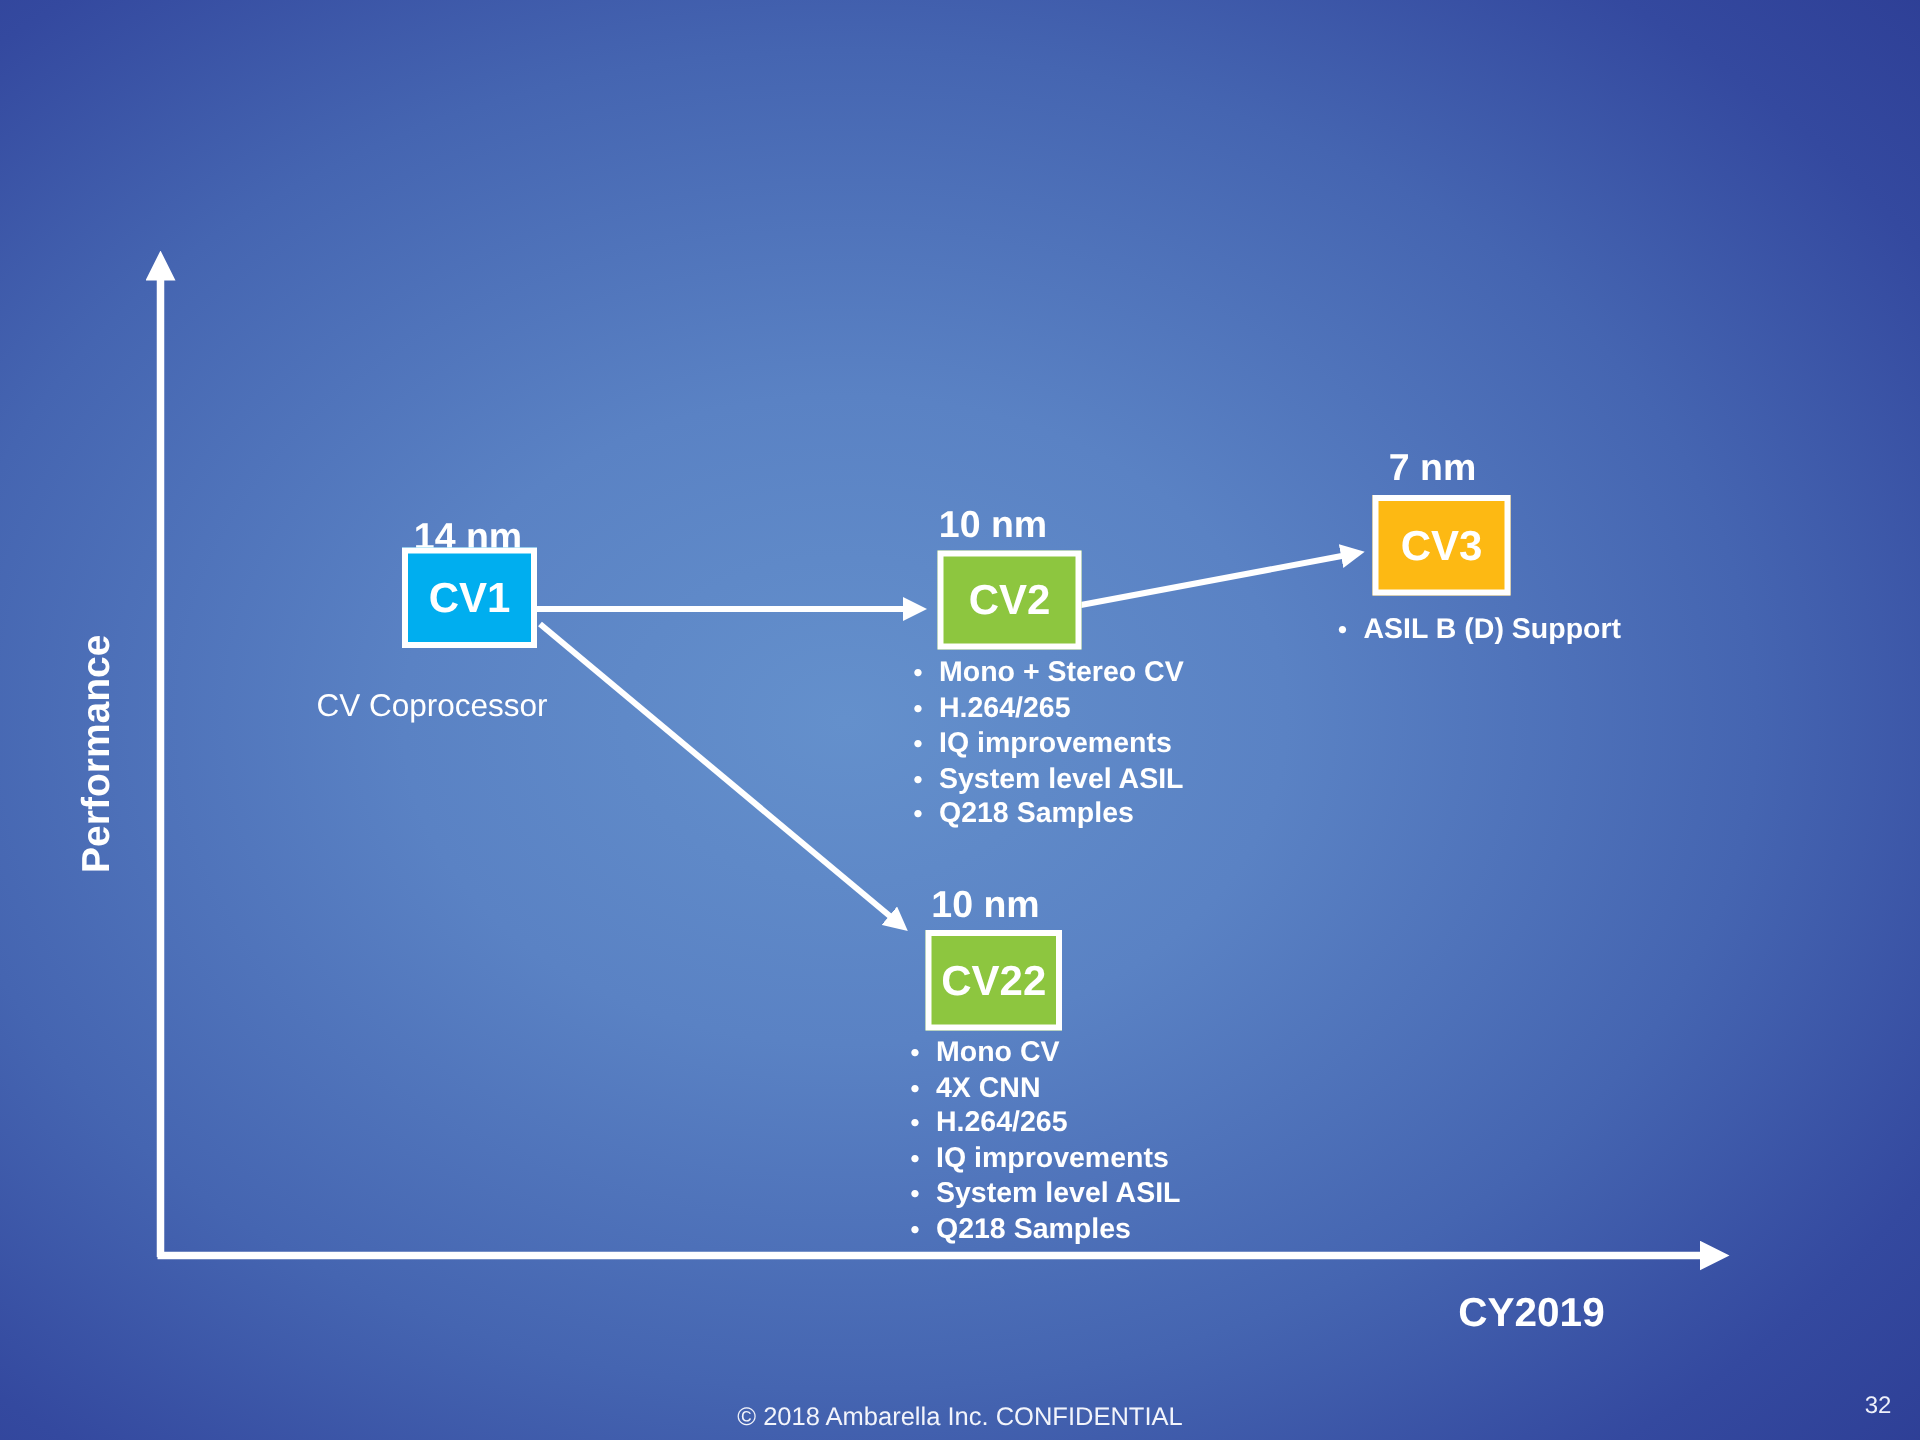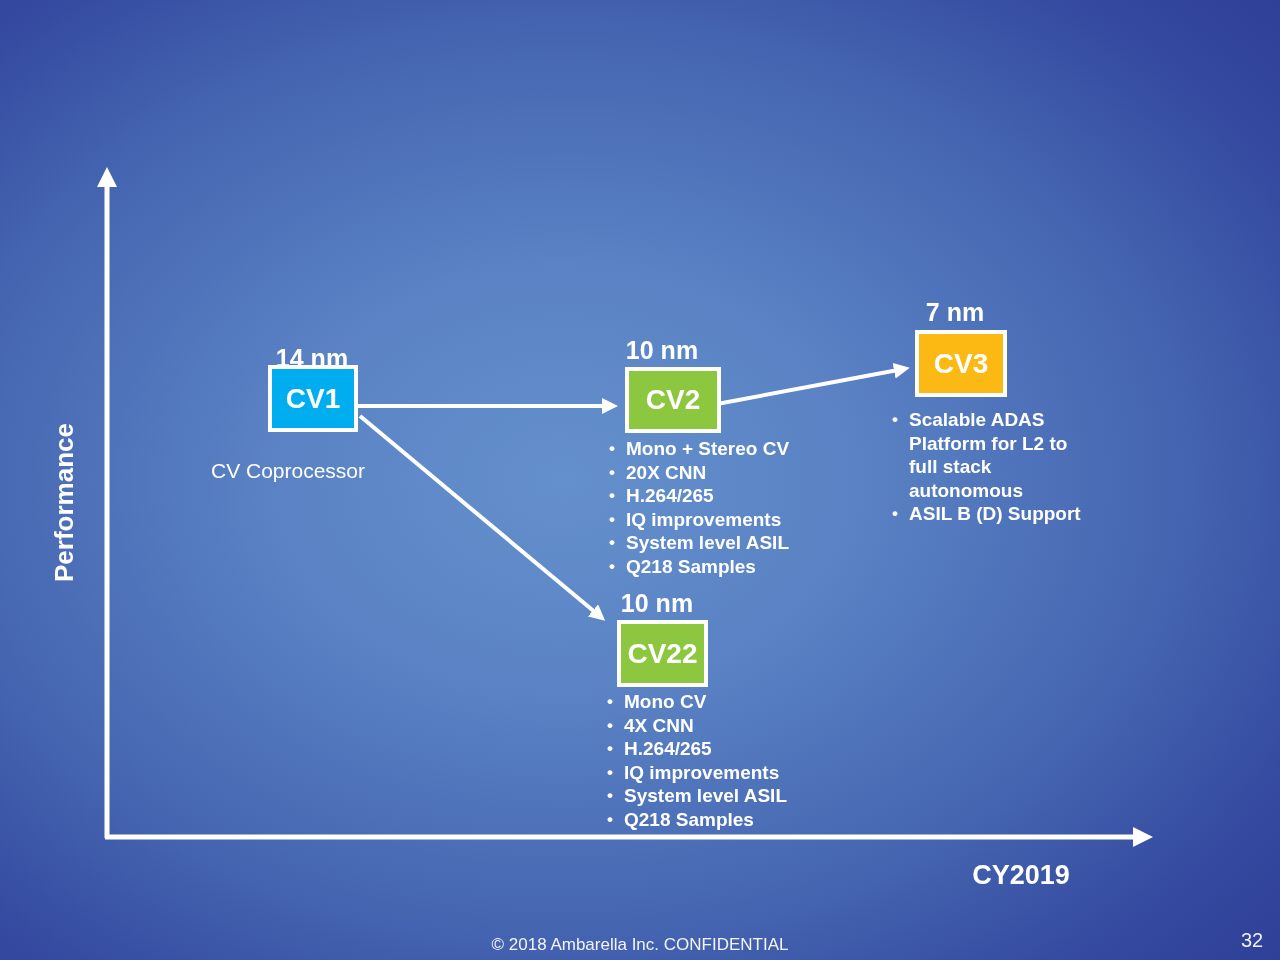--- a/index.html
+++ b/index.html
@@ -51,21 +51,21 @@
   .cy-label{
     top:860px;width:160px;text-align:center;
     font-size:27px;font-weight:bold;
   }
   .footer{
     left:0;top:935px;width:1280px;text-align:center;
     font-size:17px;font-weight:400;color:#f2f4fb;
   }
   .page-number{
     left:1232px;top:929px;width:40px;text-align:center;
-    font-size:20px;color:#eef0fa;
+    font-size:16px;color:#eef0fa;
   }
   svg.overlay{position:absolute;left:0;top:0;pointer-events:none;}
 </style>
 </head>
 <body>
 
 <div class="slide">
 
   <svg class="overlay" width="1280" height="960" viewBox="0 0 1280 960">
     <defs>
@@ -88,21 +88,20 @@
     <span>CV1</span>
   </div>
   <div class="abs caption" style="left:203px;top:459px;width:170px;">CV Coprocessor</div>
 
   <div class="abs nm-label" style="left:597px;top:336px;">10 nm</div>
   <div class="abs chip-box" style="left: 625px; top: 367px; width: 96px; height: 66px; background: rgb(141, 198, 63);">
     <span>CV2</span>
   </div>
   <ul class="bullets abs" style="left:609px;top:437px;width:230px;">
       <li>Mono + Stereo CV</li>
-      <li>20X CNN</li>
       <li>H.264/265</li>
       <li>IQ improvements</li>
       <li>System level ASIL</li>
       <li>Q218 Samples</li>
     </ul>
 
   <div class="abs nm-label" style="left:592px;top:589px;">10 nm</div>
   <div class="abs chip-box" style="left: 617px; top: 620px; width: 91px; height: 67px; background: rgb(141, 198, 63);">
     <span>CV22</span>
   </div>
@@ -113,21 +112,20 @@
       <li>IQ improvements</li>
       <li>System level ASIL</li>
       <li>Q218 Samples</li>
     </ul>
 
   <div class="abs nm-label" style="left:890px;top:298px;">7 nm</div>
   <div class="abs chip-box" style="left: 915px; top: 330px; width: 92px; height: 67px; background: rgb(253, 185, 19);">
     <span>CV3</span>
   </div>
   <ul class="bullets abs" style="left:892px;top:408px;width:196px;">
-      <li>Scalable ADAS Platform for L2 to full stack autonomous</li>
       <li>ASIL B (D) Support</li>
     </ul>
 
   <div class="abs cy-label" style="left:941px;">CY2019</div>
 
   <div class="abs footer">© 2018 Ambarella Inc. CONFIDENTIAL</div>
   <div class="abs page-number">32</div>
 
 </div>
 

